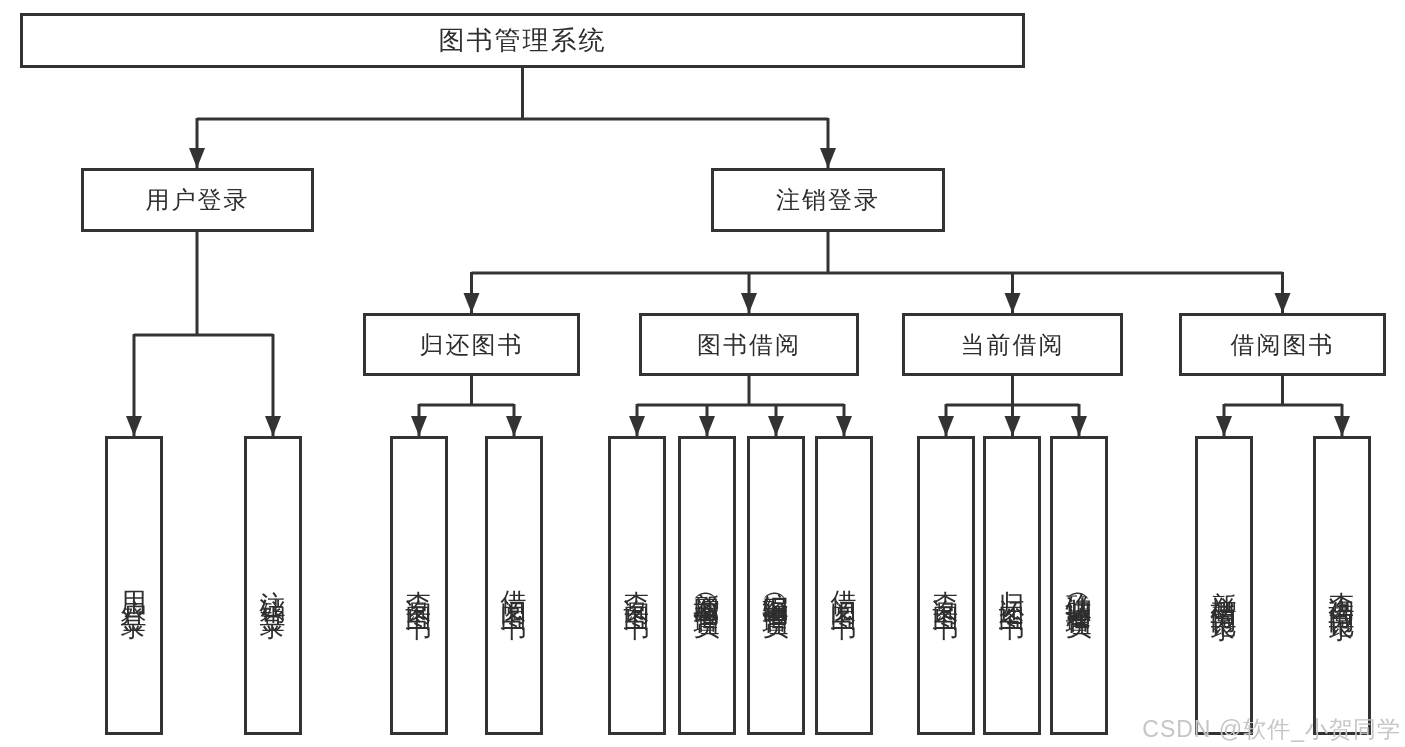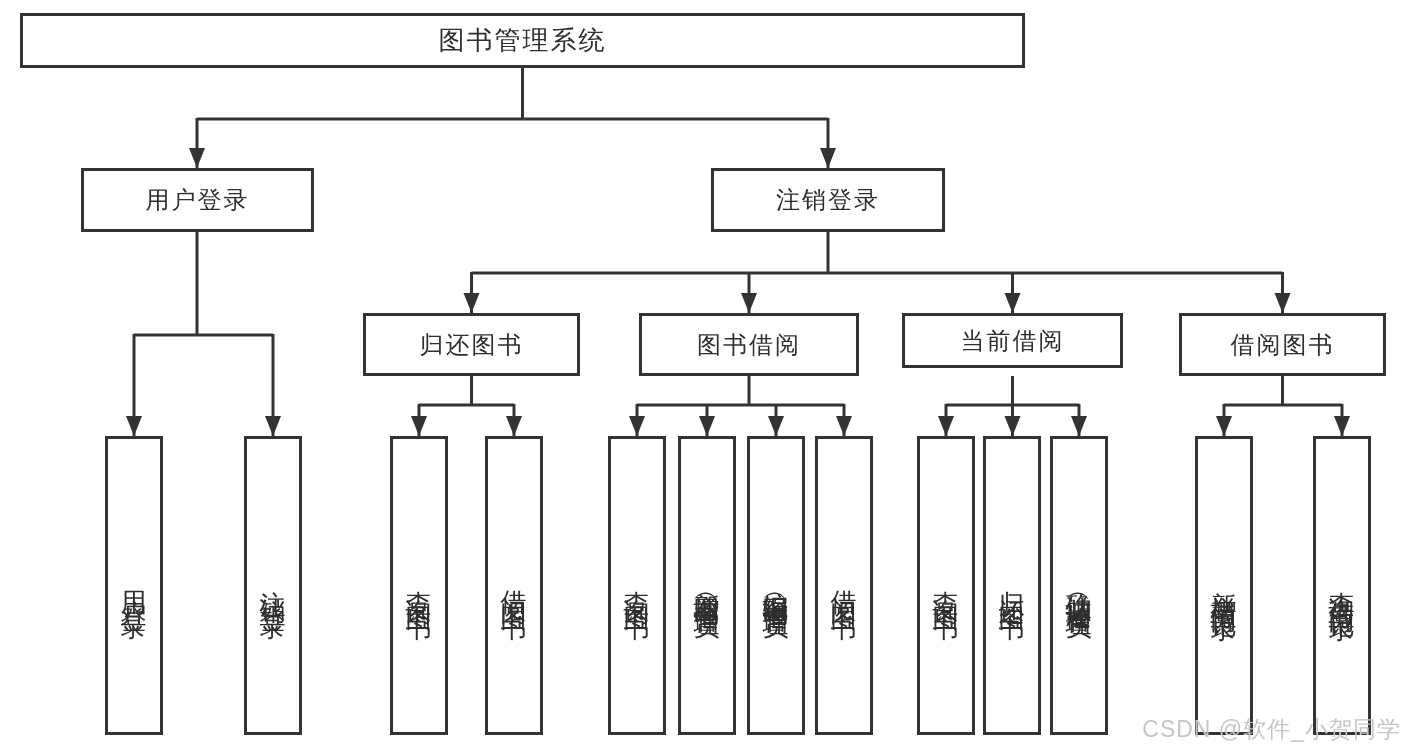--- a/index.html
+++ b/index.html
@@ -72,21 +72,21 @@
     <line class="ln" marker-end="url(#arw)" x1="1342" y1="404" x2="1342" y2="436"></line>
   </svg>
 
   <div class="node hbox root-box" style="left:20px;top:13px;width:1005px;height:55px">图书管理系统</div>
 
   <div class="node hbox" style="left:81px;top:168px;width:233px;height:64px">用户登录</div>
   <div class="node hbox" style="left:711px;top:168px;width:234px;height:64px">注销登录</div>
 
   <div class="node hbox" style="left:363px;top:313px;width:217px;height:63px">归还图书</div>
   <div class="node hbox" style="left:639px;top:313px;width:220px;height:63px">图书借阅</div>
-  <div class="node hbox" style="left:902px;top:313px;width:221px;height:55px">当前借阅</div>
+  <div class="node hbox" style="left:902px;top:313px;width:221px;height:63px">当前借阅</div>
   <div class="node hbox" style="left:1179px;top:313px;width:207px;height:63px">借阅图书</div>
 
   <div class="node vbox" style="left:105px;top:436px;width:58px;height:299px">用户登录</div>
   <div class="node vbox" style="left:244px;top:436px;width:58px;height:299px">注销登录</div>
 
   <div class="node vbox" style="left:390px;top:436px;width:58px;height:299px">查询图书</div>
   <div class="node vbox" style="left:485px;top:436px;width:58px;height:299px">借阅图书</div>
 
   <div class="node vbox" style="left:608px;top:436px;width:58px;height:299px">查询图书</div>
   <div class="node vbox v9" style="left:678px;top:436px;width:58px;height:299px">新增图书（管理员）</div>

